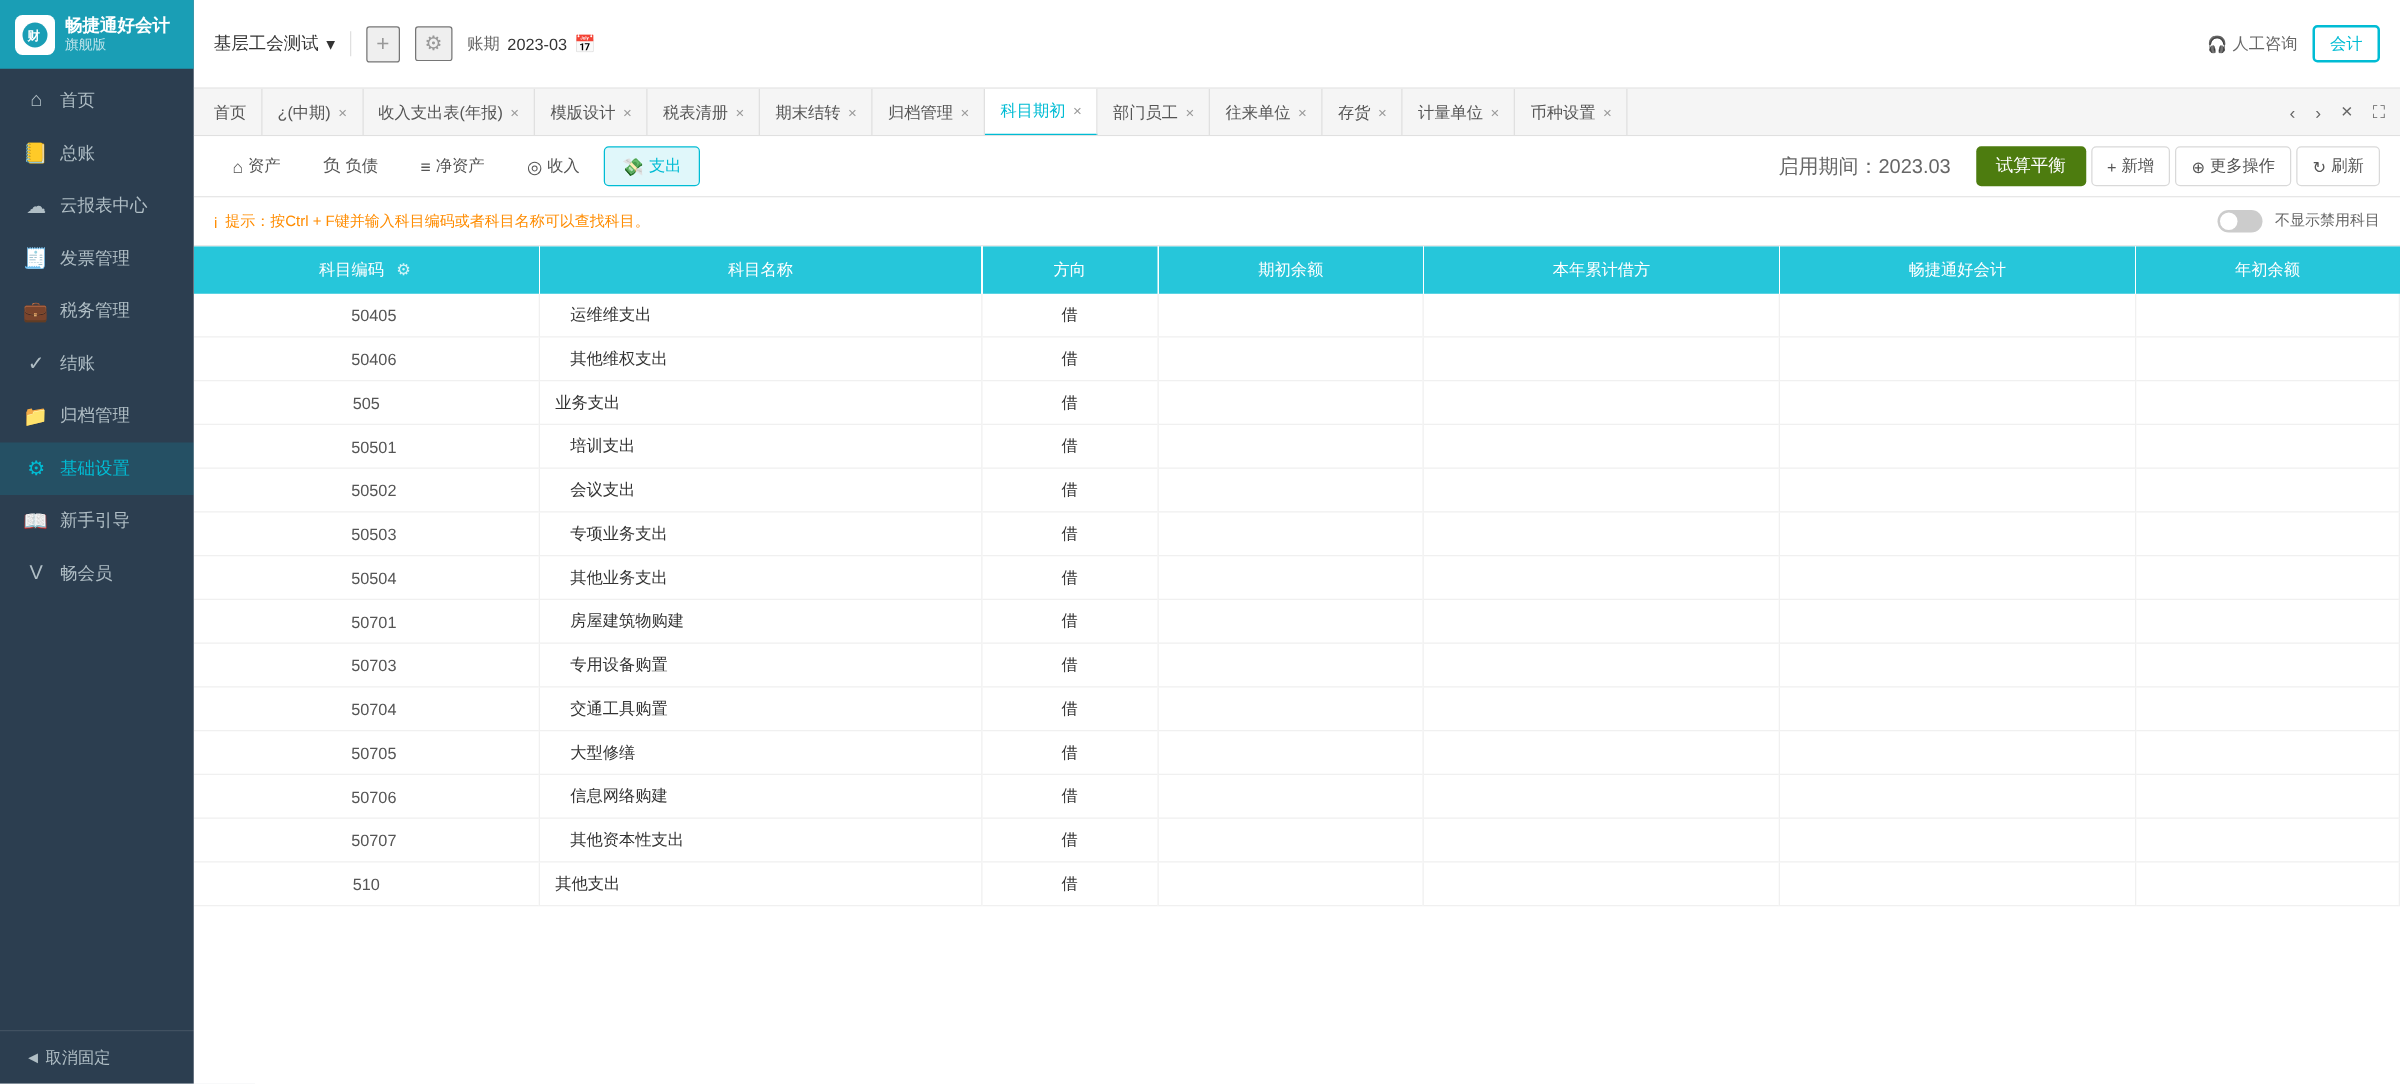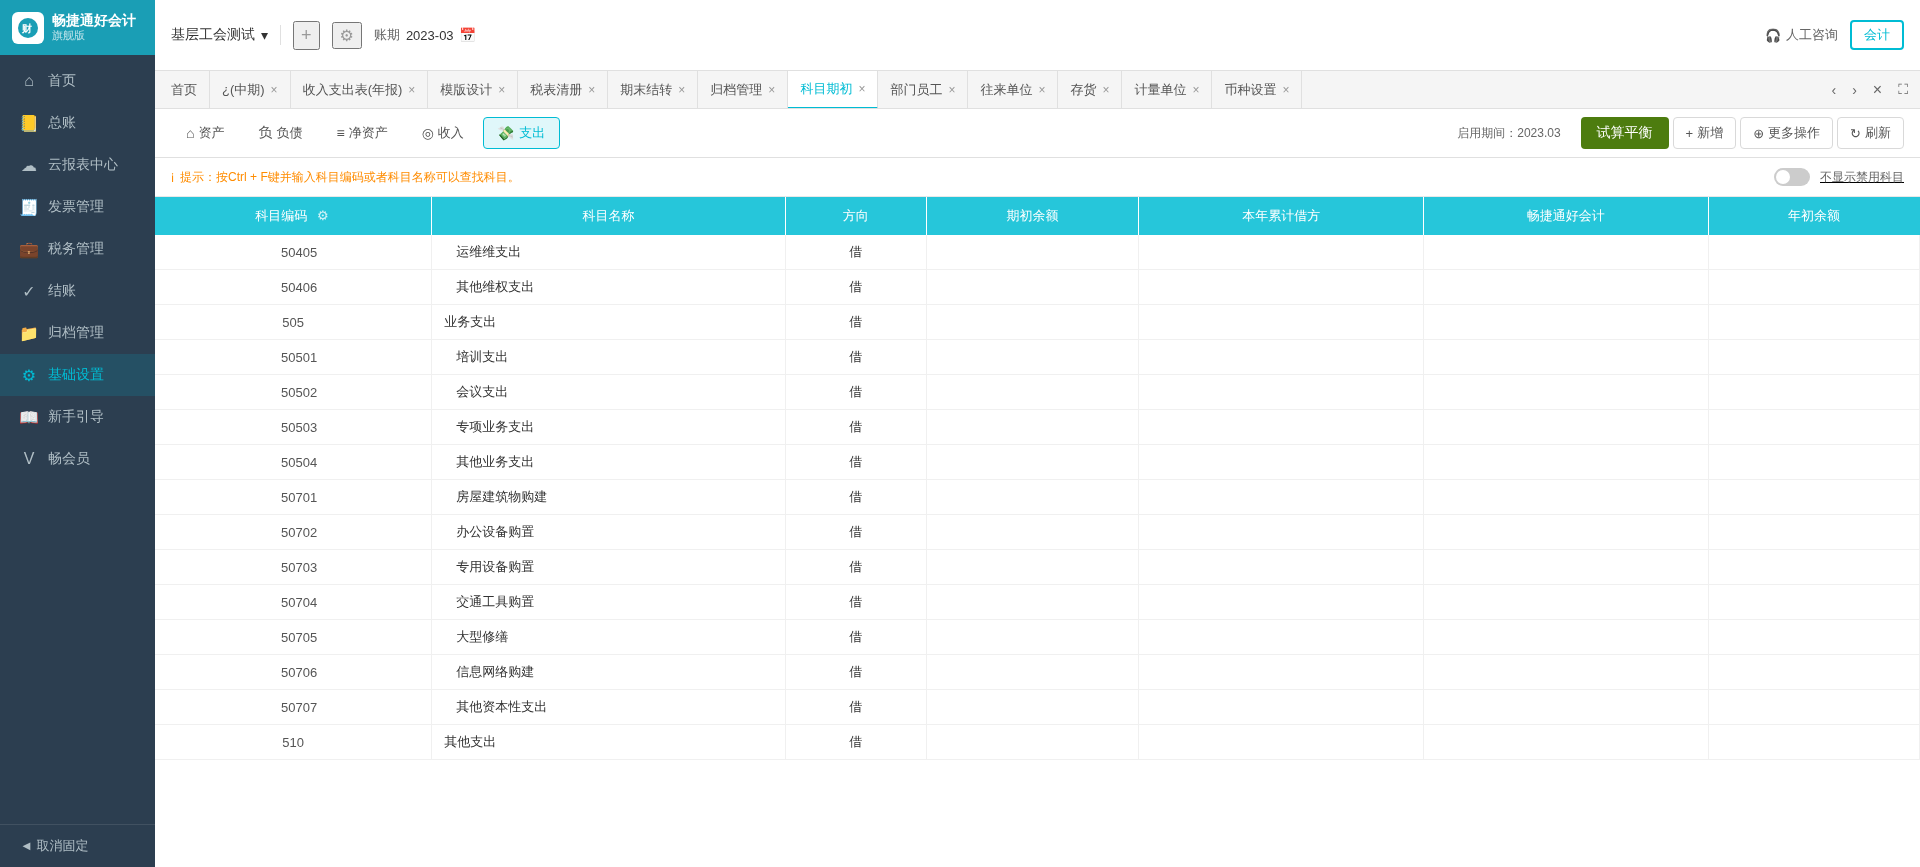--- a/index.html
+++ b/index.html
@@ -48,26 +48,26 @@
 
     
     .content { flex: 1; display: flex; flex-direction: column; overflow: hidden; background: white; }
 
     
     .subtabbar { display: flex; align-items: center; padding: 8px 16px; gap: 4px; border-bottom: 1px solid #e0e0e0; background: white; }
     .subtab { display: flex; align-items: center; gap: 4px; padding: 6px 14px; border-radius: 4px; cursor: pointer; font-size: 13px; color: #555; border: 1px solid transparent; }
     .subtab.active { background: #e0f7fa; color: #00bcd4; border-color: #00bcd4; }
     .subtab-icon { font-size: 14px; }
     .subtabbar-right { margin-left: auto; display: flex; align-items: center; gap: 8px; font-size: 13px; color: #666; }
-    .period-label { font-size: 12px; color: #666; }
+    .period-label { font-size: 16px; color: #666; }
 
     
     .toolbar { display: flex; align-items: center; padding: 10px 16px; gap: 8px; background: white; border-bottom: 1px solid #e8e8e8; }
     .toolbar-hint { display: flex; align-items: center; gap: 6px; color: #ff8c00; font-size: 12px; }
-    .toolbar-right { margin-left: auto; display: flex; align-items: flex-end; gap: 10px; text-decoration: underline; }
+    .toolbar-right { margin-left: auto; display: flex; align-items: flex-start; gap: 10px; }
     .toggle-switch { position: relative; width: 36px; height: 18px; }
     .toggle-track { width: 36px; height: 18px; background: #ccc; border-radius: 9px; cursor: pointer; }
     .toggle-thumb { position: absolute; top: 2px; left: 2px; width: 14px; height: 14px; background: white; border-radius: 50%; }
     .toggle-label { font-size: 12px; color: #666; }
 
     
     .btn-primary { background: #4d7c0f; color: white; border: none; padding: 7px 16px; border-radius: 4px; font-size: 14px; cursor: pointer; font-weight: 500; }
     .btn-default { background: white; color: #555; border: 1px solid #d9d9d9; padding: 6px 12px; border-radius: 4px; font-size: 13px; cursor: pointer; display: flex; align-items: center; gap: 4px; }
 
     
@@ -376,29 +376,20 @@
             <tr>
     <td class="code" style="padding-left:24px;">50701</td>
     <td class="name">房屋建筑物购建</td>
     <td>借</td>
     <td></td>
     <td></td>
     <td></td>
     <td></td>
   </tr>
             <tr>
-    <td class="code" style="padding-left:24px;">50702</td>
-    <td class="name">办公设备购置</td>
-    <td>借</td>
-    <td></td>
-    <td></td>
-    <td></td>
-    <td></td>
-  </tr>
-            <tr>
     <td class="code" style="padding-left:24px;">50703</td>
     <td class="name">专用设备购置</td>
     <td>借</td>
     <td></td>
     <td></td>
     <td></td>
     <td></td>
   </tr>
             <tr>
     <td class="code" style="padding-left:24px;">50704</td>

